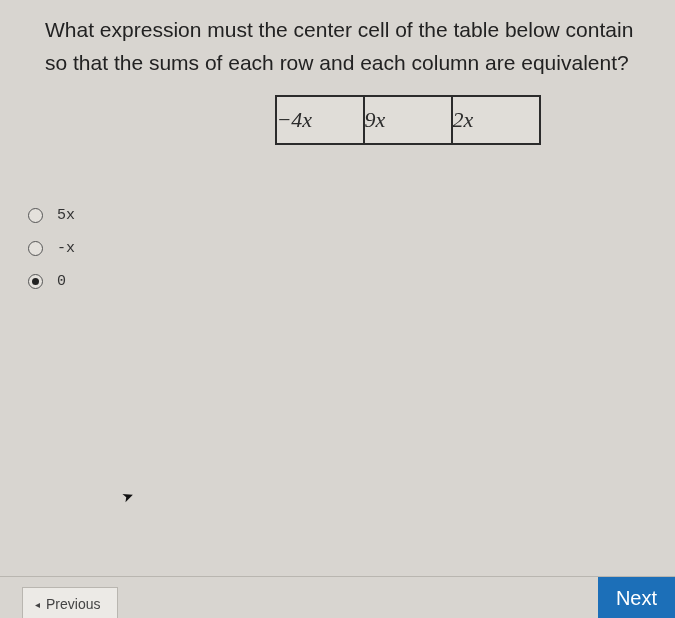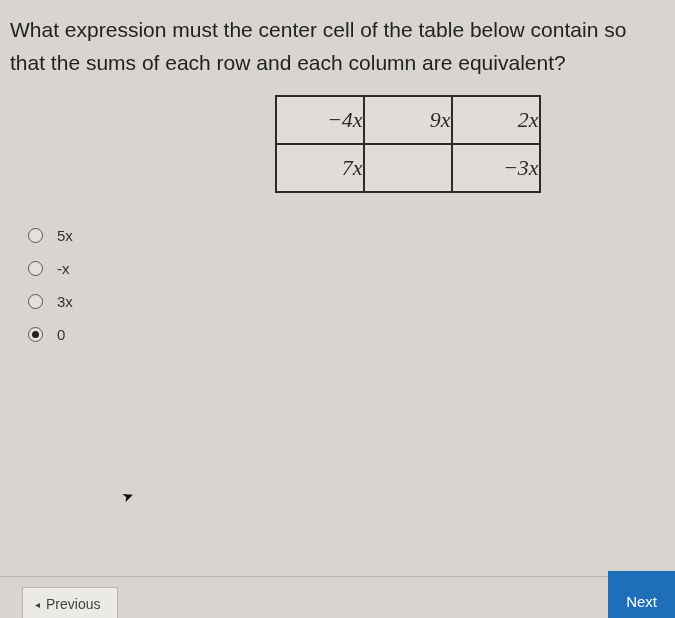--- a/index.html
+++ b/index.html
@@ -10,44 +10,46 @@
     height: 618px;
     overflow: hidden;
     position: relative;
     color: #2b2b2b;
   }
   .question {
     padding: 14px 32px 10px 10px;
     font-size: 21px;
     line-height: 1.55;
     color: #222;
+    margin-left: 35px;
   }
   .table-wrap {
     display: flex;
     justify-content: center;
     margin-top: 6px;
     margin-left: 140px;
   }
   table.grid {
     border-collapse: collapse;
     background: #e0ddd8;
   }
   table.grid td {
     border: 2px solid #2b2b2b;
     width: 88px;
     height: 48px;
-    text-align: right;
+    text-align: left;
     vertical-align: middle;
     font-family: "Times New Roman", serif;
     font-size: 22px;
     font-style: italic;
   }
   .options {
-    margin-top: 26px;
+    margin-top: 54px;
     margin-left: 28px;
+    font-family: Liberation Mono, monospace;
   }
   .option {
     display: flex;
     align-items: center;
     padding: 8px 0;
     cursor: pointer;
   }
   .radio {
     width: 15px;
     height: 15px;
@@ -93,22 +95,22 @@
     display: flex;
     align-items: center;
     gap: 6px;
   }
   .prev-btn .tri {
     font-size: 10px;
   }
   .next-btn {
     background: #1c6fb8;
     color: #fff;
-    padding: 22px 18px 8px 18px;
-    font-size: 15px;
+    padding: 10px 18px 8px 18px;
+    font-size: 20px;
     cursor: pointer;
   }
   .cursor-arrow {
     position: absolute;
     left: 122px;
     top: 488px;
     font-size: 14px;
     color: #111;
     transform: rotate(-20deg);
     pointer-events: none;
@@ -120,41 +122,32 @@
 <div class="question">What expression must the center cell of the table below contain so that the sums of each row and each column are equivalent?</div>
 
 <div class="table-wrap">
   <table class="grid">
     <tbody>
         <tr>
       <td>−4x</td>
       <td>9x</td>
       <td>2x</td>
     </tr>
-    <tr>
-      <td>7x</td>
-      <td></td>
-      <td>−3x</td>
-    </tr>
   </tbody>
     </table>
 </div>
 
 <div class="options">
   <div class="option">
     <span class="radio"></span>
     <span class="option-label">5x</span>
   </div>
   <div class="option">
     <span class="radio"></span>
     <span class="option-label">-x</span>
-  </div>
-  <div class="option">
-    <span class="radio"></span>
-    <span class="option-label">3x</span>
   </div>
   <div class="option">
     <span class="radio checked"></span>
     <span class="option-label">0</span>
   </div>
 </div>
 
 <span class="cursor-arrow">➤</span>
 
 <div class="footer">

